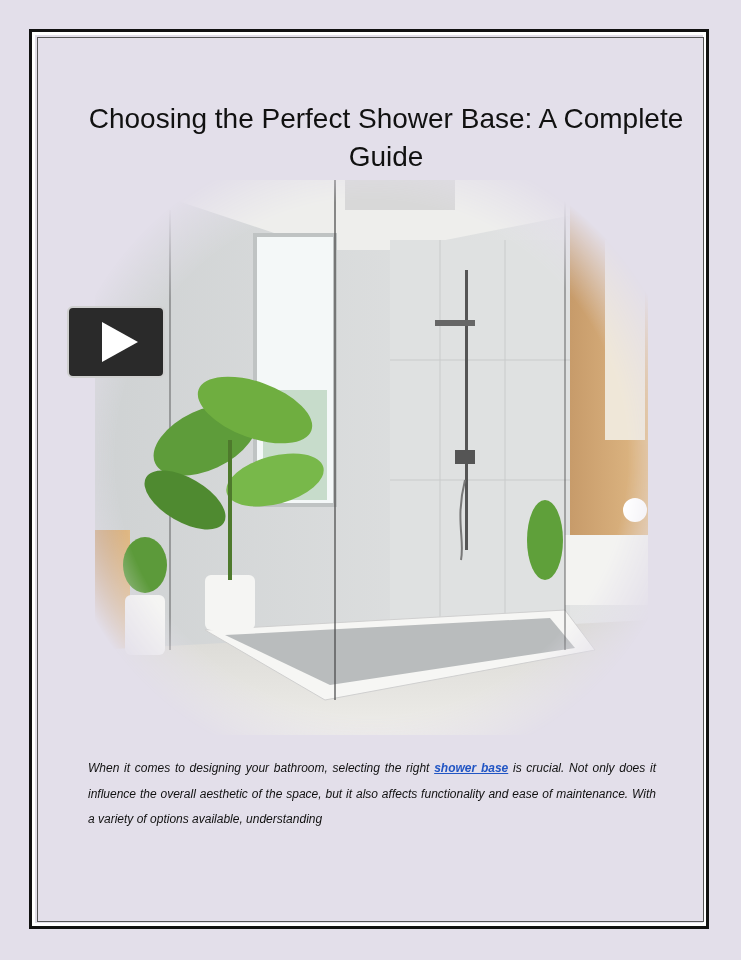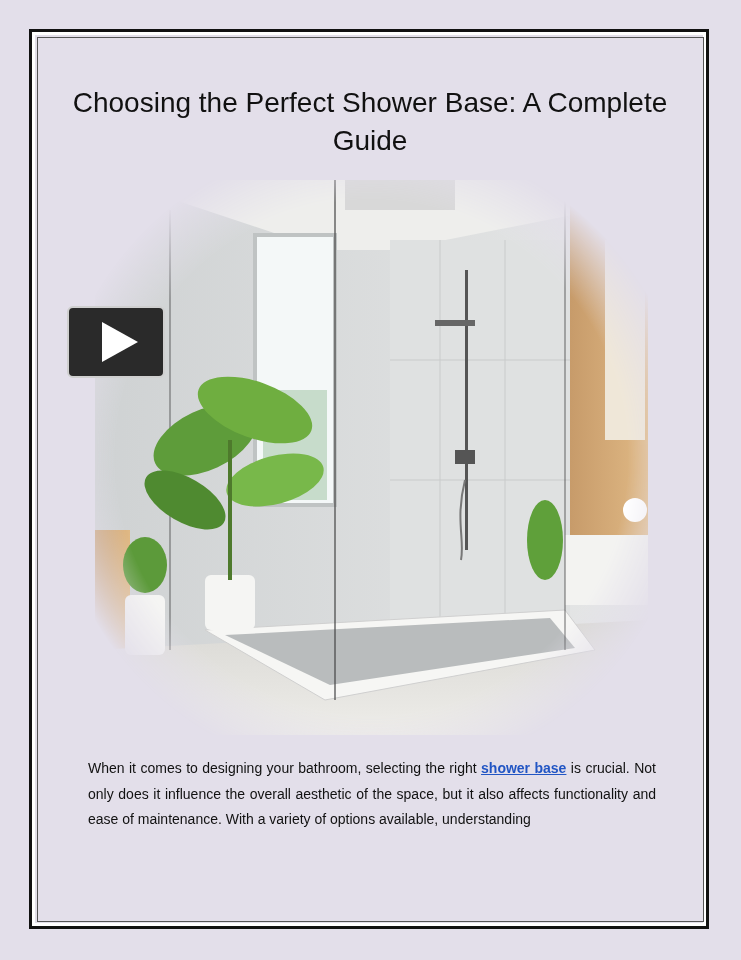--- a/index.html
+++ b/index.html
@@ -34,32 +34,32 @@
     position:absolute; left:67px; top:306px; width:98px; height:72px;
     background:#2a2a2a; border:2px solid #cfcfcf; border-radius:6px; box-sizing:border-box;
     display:flex; align-items:center; justify-content:center; cursor:pointer;
   }
   .play .tri {
     width:0; height:0; border-top:20px solid transparent; border-bottom:20px solid transparent;
     border-left:36px solid #fff; margin-left:8px;
   }
   .body-text {
     position:absolute; left:88px; top:756px; width:568px;
-    font-size:14px; line-height:25.5px; color:#111; text-align:justify;
+    font-size:12px; line-height:25.5px; font-style:italic; color:#111; text-align:justify;
   }
   .body-text a { color:#2155c4; font-weight:bold; text-decoration:underline; }
 </style>
 </head>
 <body>
 
 <div class="frame-outer"></div>
 <div class="frame-white"></div>
 <div class="frame-inner"></div>
 
-<h1 class="title" style="margin:0;font-weight:normal;">Choosing the Perfect Shower Base: A Complete Guide</h1>
+<h1 class="title" style="margin:16px;font-weight:normal;">Choosing the Perfect Shower Base: A Complete Guide</h1>
 
 <div class="photo">
   <svg viewBox="0 0 553 555" preserveAspectRatio="none">
     <defs>
       <linearGradient id="wall" x1="0" y1="0" x2="1" y2="0">
         <stop offset="0" stop-color="#cfd2d3"></stop>
           <stop offset="1" stop-color="#e6e7e7"></stop>
       </linearGradient>
       <linearGradient id="floor" x1="0" y1="0" x2="0" y2="1">
         <stop offset="0" stop-color="#d9d8d4"></stop>

